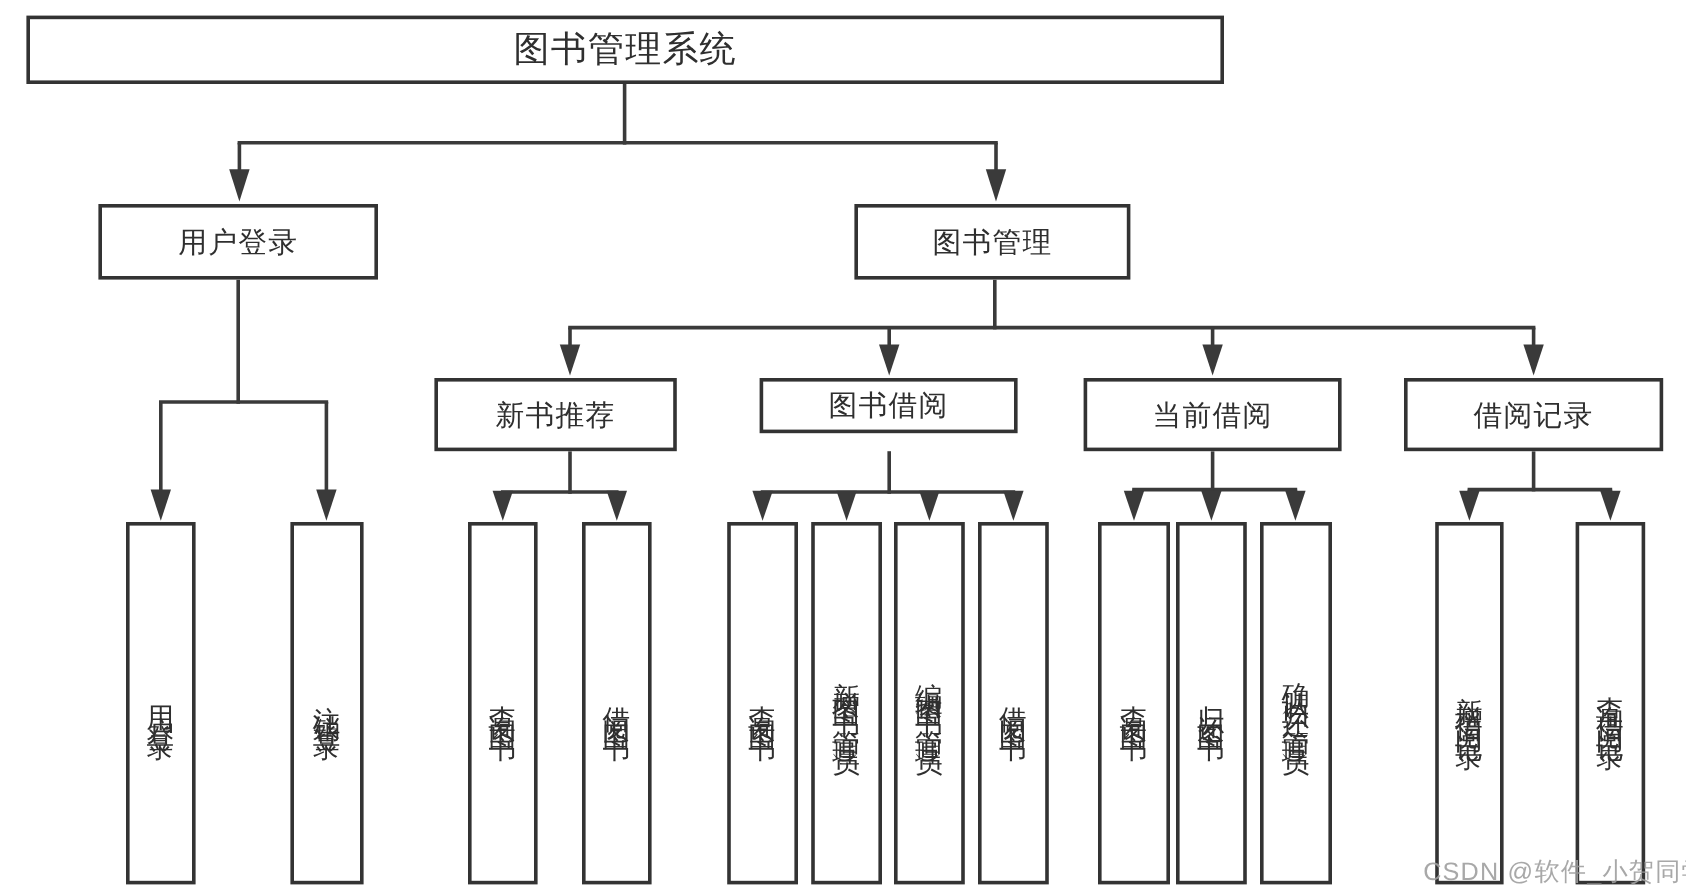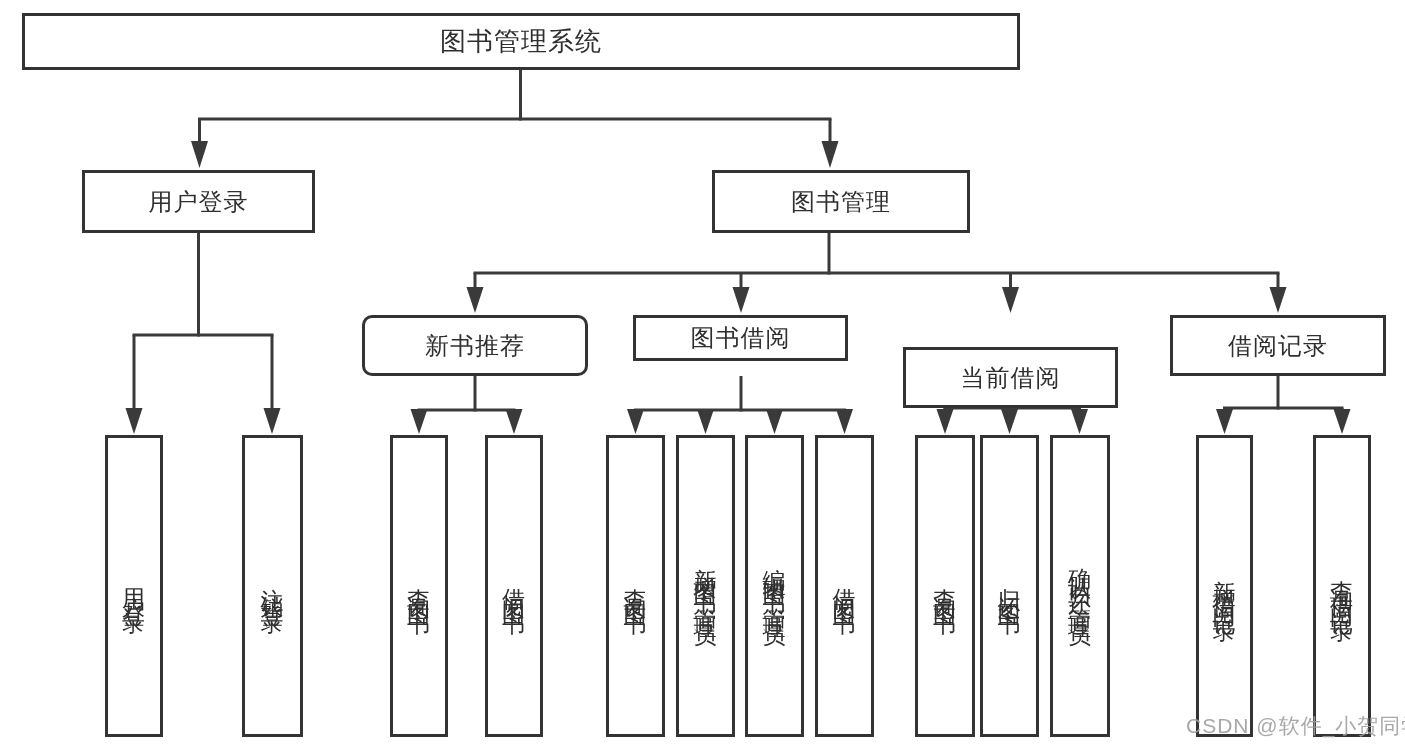--- a/index.html
+++ b/index.html
@@ -17,21 +17,21 @@
     position:absolute;
     box-sizing:border-box;
     border:3px solid #333333;
     background:#ffffff;
     display:flex;
     align-items:center;
     justify-content:center;
     color:#2f2f2f;
     z-index:2;
   }
-  .node-root  { font-size:26px; letter-spacing:1px; }
+  .node-root  { font-size:30px; letter-spacing:1px; }
   .node-h     { font-size:24px; letter-spacing:1px; }
   .node-leaf  {
     writing-mode:vertical-rl;
     text-orientation:mixed;
     font-size:23px;
     letter-spacing:8px;
     line-height:1.05;
     text-align:center;
   }
   .watermark {
@@ -113,25 +113,25 @@
     <polygon points="1009.5,434 1001,409 1018,409"></polygon>
     <polygon points="1079.5,434 1071,409 1088,409"></polygon>
     <polygon points="1224.5,434 1216,409 1233,409"></polygon>
     <polygon points="1342,434 1333.5,409 1350.5,409"></polygon>
   </g>
 </svg>
 
 <div class="node node-root" style="left:22px; top:13px; width:998px; height:57px;">图书管理系统</div>
 
 <div class="node node-h" style="left:82px; top:170px; width:233px; height:63px;">用户登录</div>
-<div class="node node-h" style="left:712px; top:170px; width:258px; height:63px;">图书管理</div>
+<div class="node node-h" style="left:712px; top:170px; width:230px; height:63px;">图书管理</div>
 
-<div class="node node-h" style="left:362px; top:315px; width:226px; height:61px;border-radius:10px;">新书推荐</div>
+<div class="node node-h" style="left:362px; top:315px; width:202px; height:61px;">新书推荐</div>
 <div class="node node-h" style="left:633px; top:315px; width:215px; height:46px;">图书借阅</div>
-<div class="node node-h" style="left:903px; top:315px; width:215px; height:61px;margin-top:32px;">当前借阅</div>
+<div class="node node-h" style="left:903px; top:315px; width:215px; height:61px;">当前借阅</div>
 <div class="node node-h" style="left:1170px; top:315px; width:216px; height:61px;">借阅记录</div>
 
 <div class="node node-leaf" style="left:105px; top:435px; width:58px; height:302px;">用户登录</div>
 <div class="node node-leaf" style="left:242px; top:435px; width:61px; height:302px;">注销登录</div>
 
 <div class="node node-leaf" style="left:390px; top:435px; width:58px; height:302px;">查询图书</div>
 <div class="node node-leaf" style="left:485px; top:435px; width:58px; height:302px;">借阅图书</div>
 
 <div class="node node-leaf" style="left:606px; top:435px; width:59px; height:302px;">查询图书</div>
 <div class="node node-leaf" style="left:676px; top:435px; width:59px; height:302px;">新增图书（管理员）</div>

